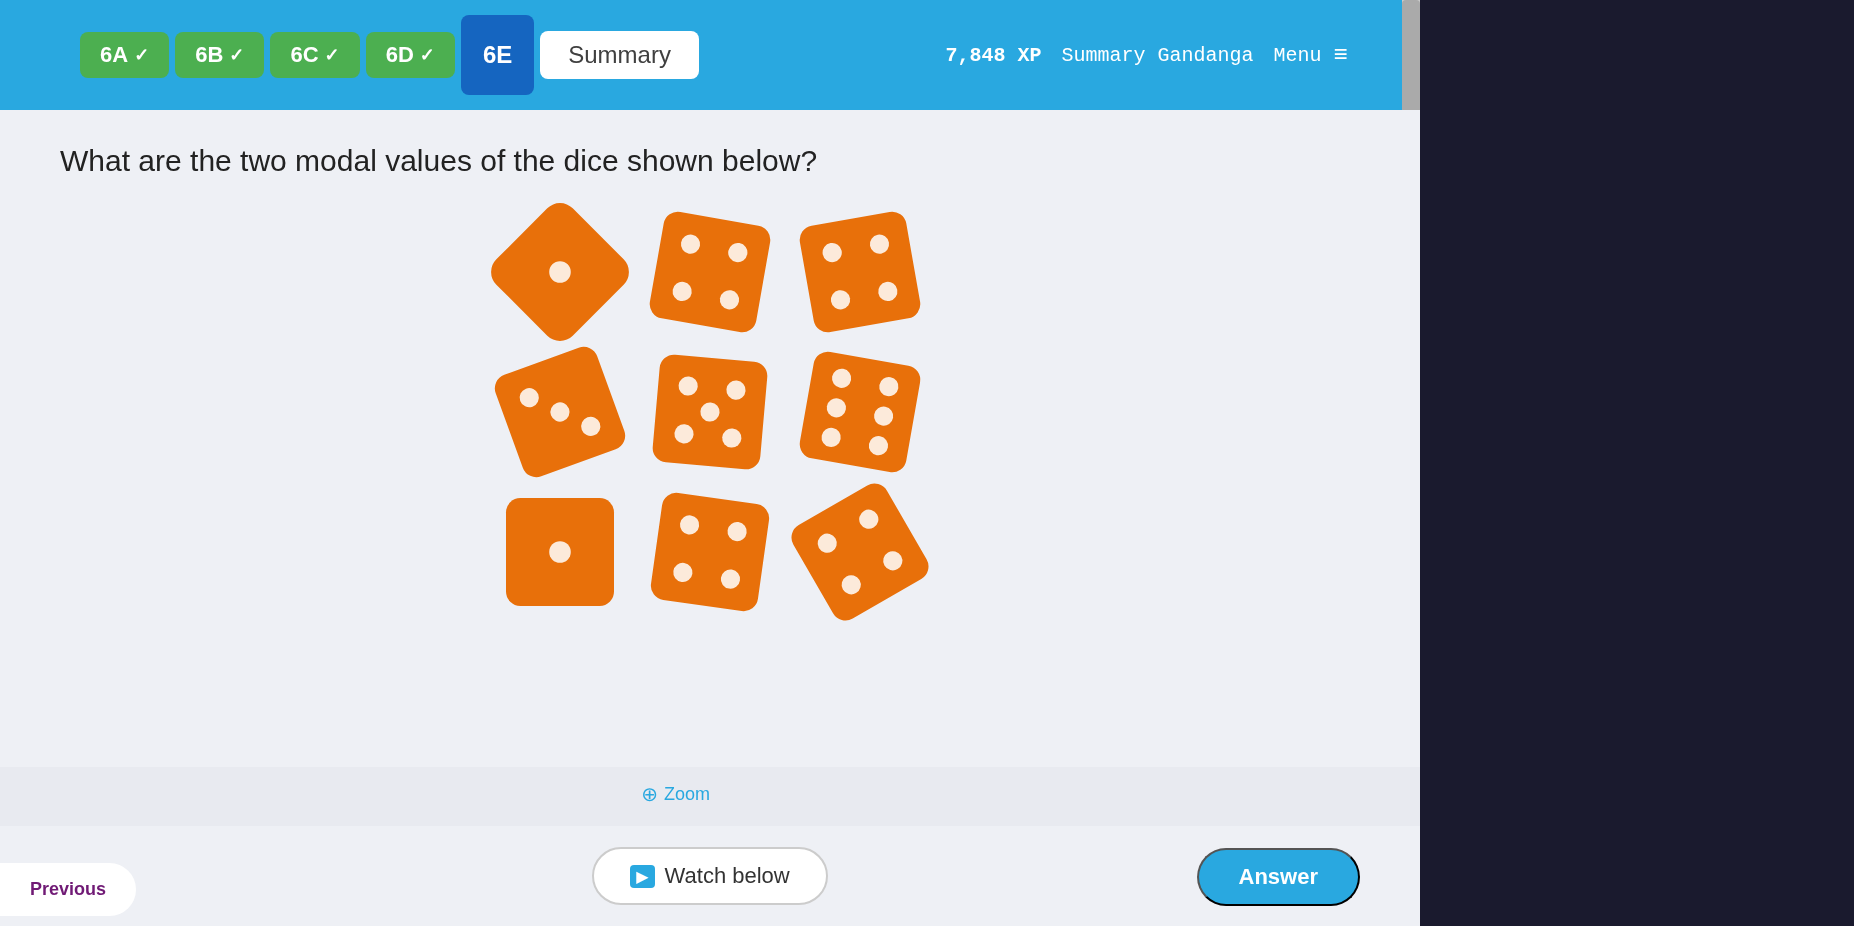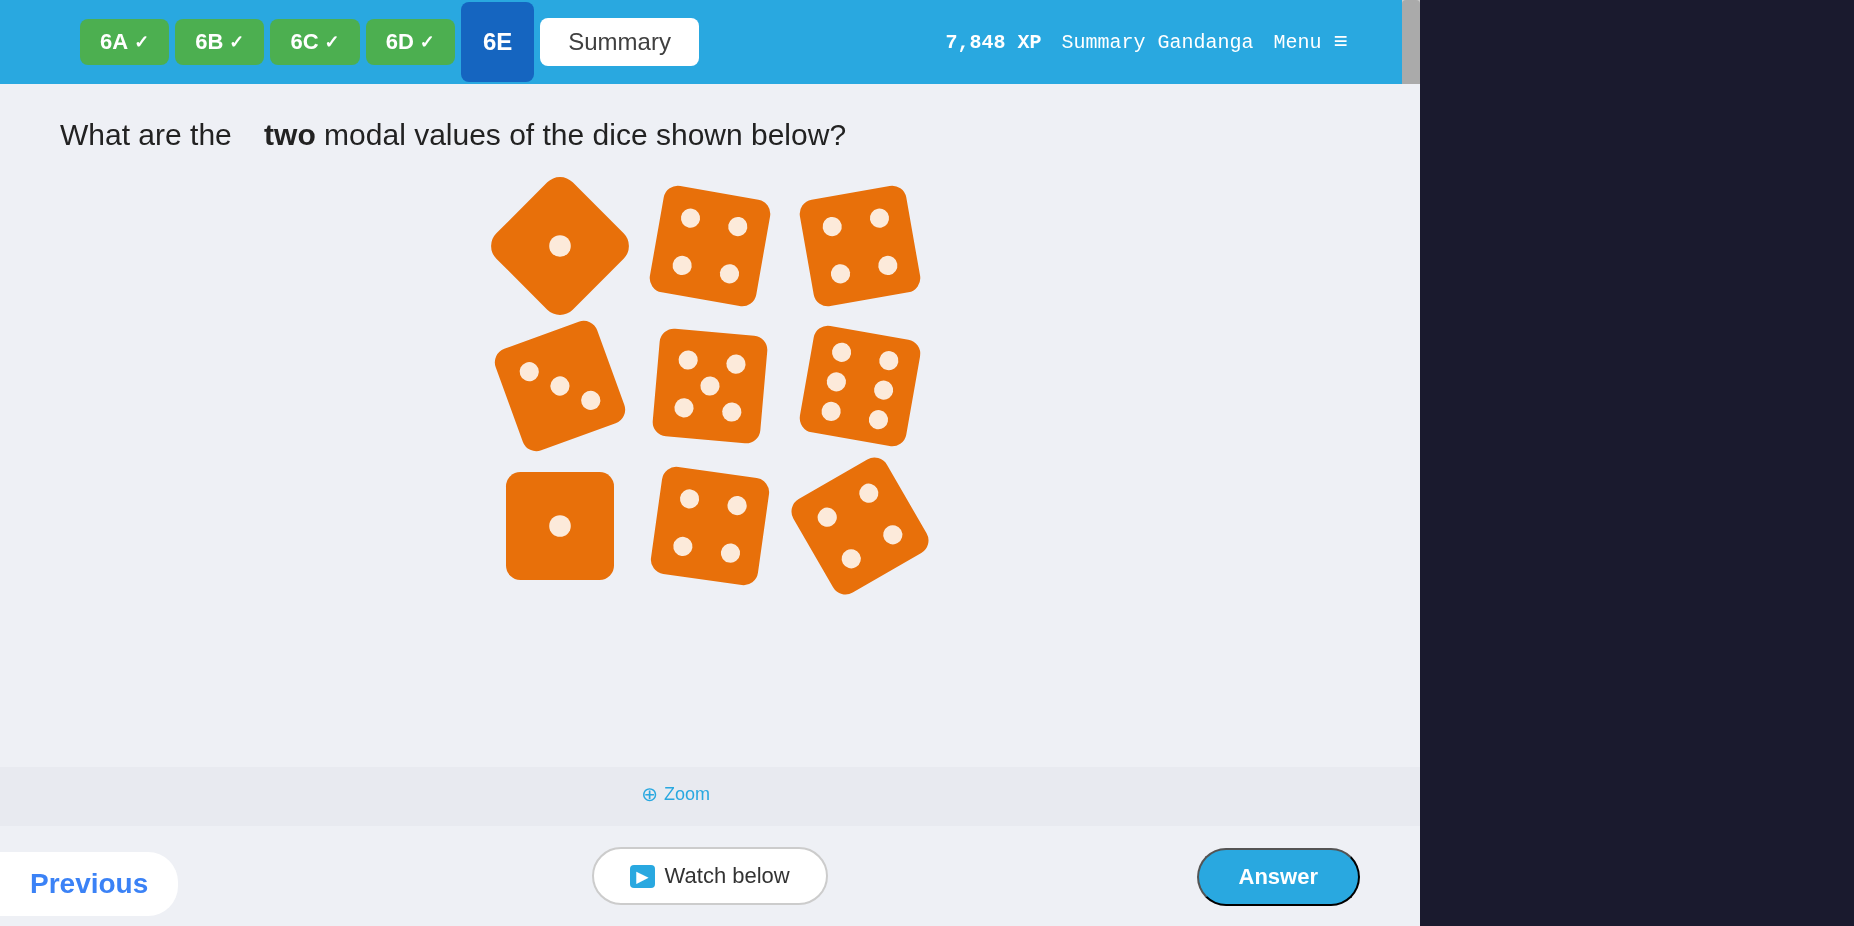--- a/index.html
+++ b/index.html
@@ -17,21 +17,21 @@
       height: 926px;
       position: absolute;
       left: 0;
       top: 0;
       display: flex;
       flex-direction: column;
     }
     .top-bar {
       background: #29a8e0;
       width: 100%;
-      height: 84px;
+      height: 110px;
       display: flex;
       align-items: center;
       padding: 0 20px;
       gap: 0;
       position: relative;
     }
     .tab-group {
       display: flex;
       align-items: center;
       gap: 6px;
@@ -95,21 +95,21 @@
       padding: 30px 60px;
       position: relative;
       background: #eef0f5;
     }
     .question-text {
       font-size: 30px;
       color: #222;
       margin-bottom: 30px;
       line-height: 1.4;
     }
-    .question-text strong { font-weight: 700; margin-left: 24px; }
+    .question-text strong { font-weight: 400; }
     .dice-area {
       display: flex;
       flex-direction: column;
       align-items: center;
       gap: 20px;
       margin-top: 10px;
     }
     .dice-row {
       display: flex;
       gap: 30px;
@@ -175,22 +175,22 @@
       bottom: 20px;
       margin-top: 38px;
     }
     .previous-btn {
       position: absolute;
       left: 0;
       bottom: 10px;
       background: white;
       border-radius: 0 30px 30px 0;
       padding: 16px 30px;
-      font-size: 28px;
-      color: #3b82f6;
+      font-size: 18px;
+      color: #701a75;
       cursor: pointer;
       font-weight: 600;
     }
     .scrollbar {
       position: absolute;
       right: 0;
       top: 0;
       width: 18px;
       height: 100%;
       background: #ccc;

